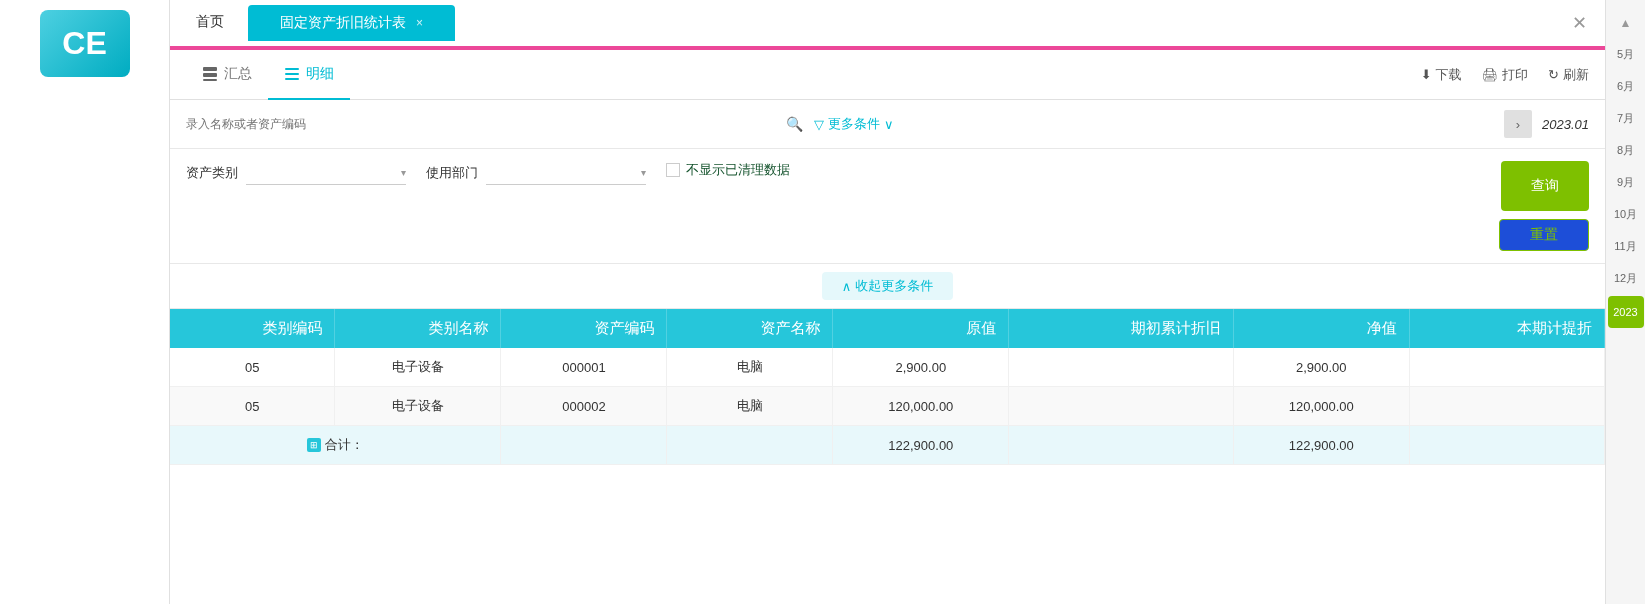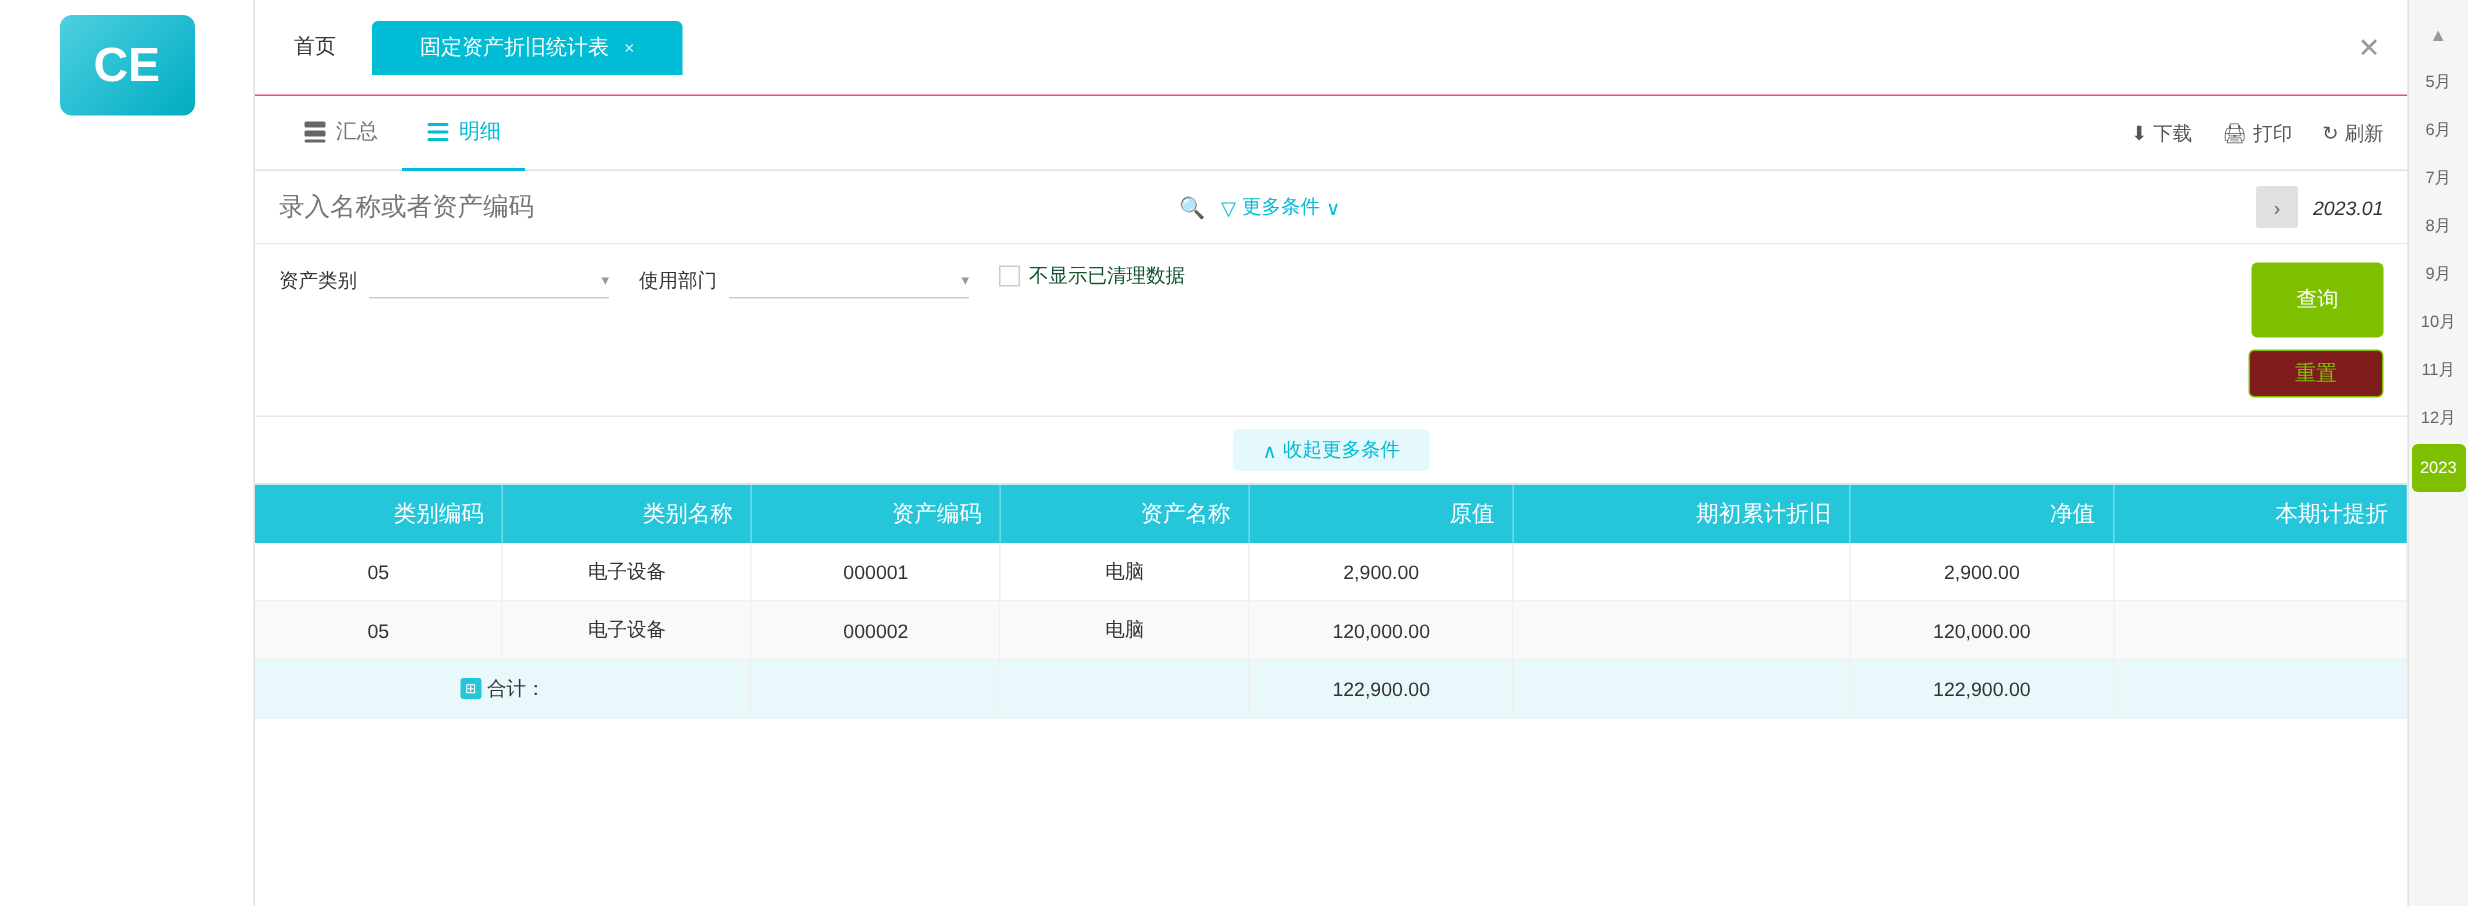--- a/index.html
+++ b/index.html
@@ -37,23 +37,23 @@
       flex-direction: column;
       background: #f5f6f8;
       overflow: hidden;
     }
 
     
     .tab-bar {
       display: flex;
       align-items: center;
       background: #fff;
-      border-bottom: 1px solid #ec4899;
+      border-bottom: 4px solid #ec4899;
       padding: 0 10px;
-      height: 64px;
+      height: 50px;
       flex-shrink: 0;
     }
     .tab-home {
       padding: 0 16px;
       height: 46px;
       display: flex;
       align-items: center;
       color: #333;
       cursor: pointer;
       font-size: 14px;
@@ -145,21 +145,21 @@
       display: flex;
       align-items: center;
       gap: 10px;
       border-bottom: 1px solid #e8e8e8;
       flex-shrink: 0;
     }
     .search-input {
       flex: 1;
       border: none;
       outline: none;
-      font-size: 17px;
+      font-size: 12px;
       color: #999;
       background: transparent;
     }
     .search-icon { color: #999; font-size: 14px; }
     .filter-btn {
       display: flex;
       align-items: center;
       gap: 4px;
       color: #00bcd4;
       cursor: pointer;
@@ -241,21 +241,21 @@
       background: #7ec000;
       color: white;
       border: none;
       padding: 16px 30px;
       font-size: 14px;
       cursor: pointer;
       border-radius: 4px;
       margin-left: auto;
     }
     .btn-reset {
-      background: #7f1d1d;
+      background: #1d4ed8;
       color: #7ec000;
       border: 1px solid #7ec000;
       padding: 6px 30px;
       font-size: 14px;
       cursor: pointer;
       border-radius: 4px;
       margin-left: auto;
     }
     .btn-group {
       display: flex;

